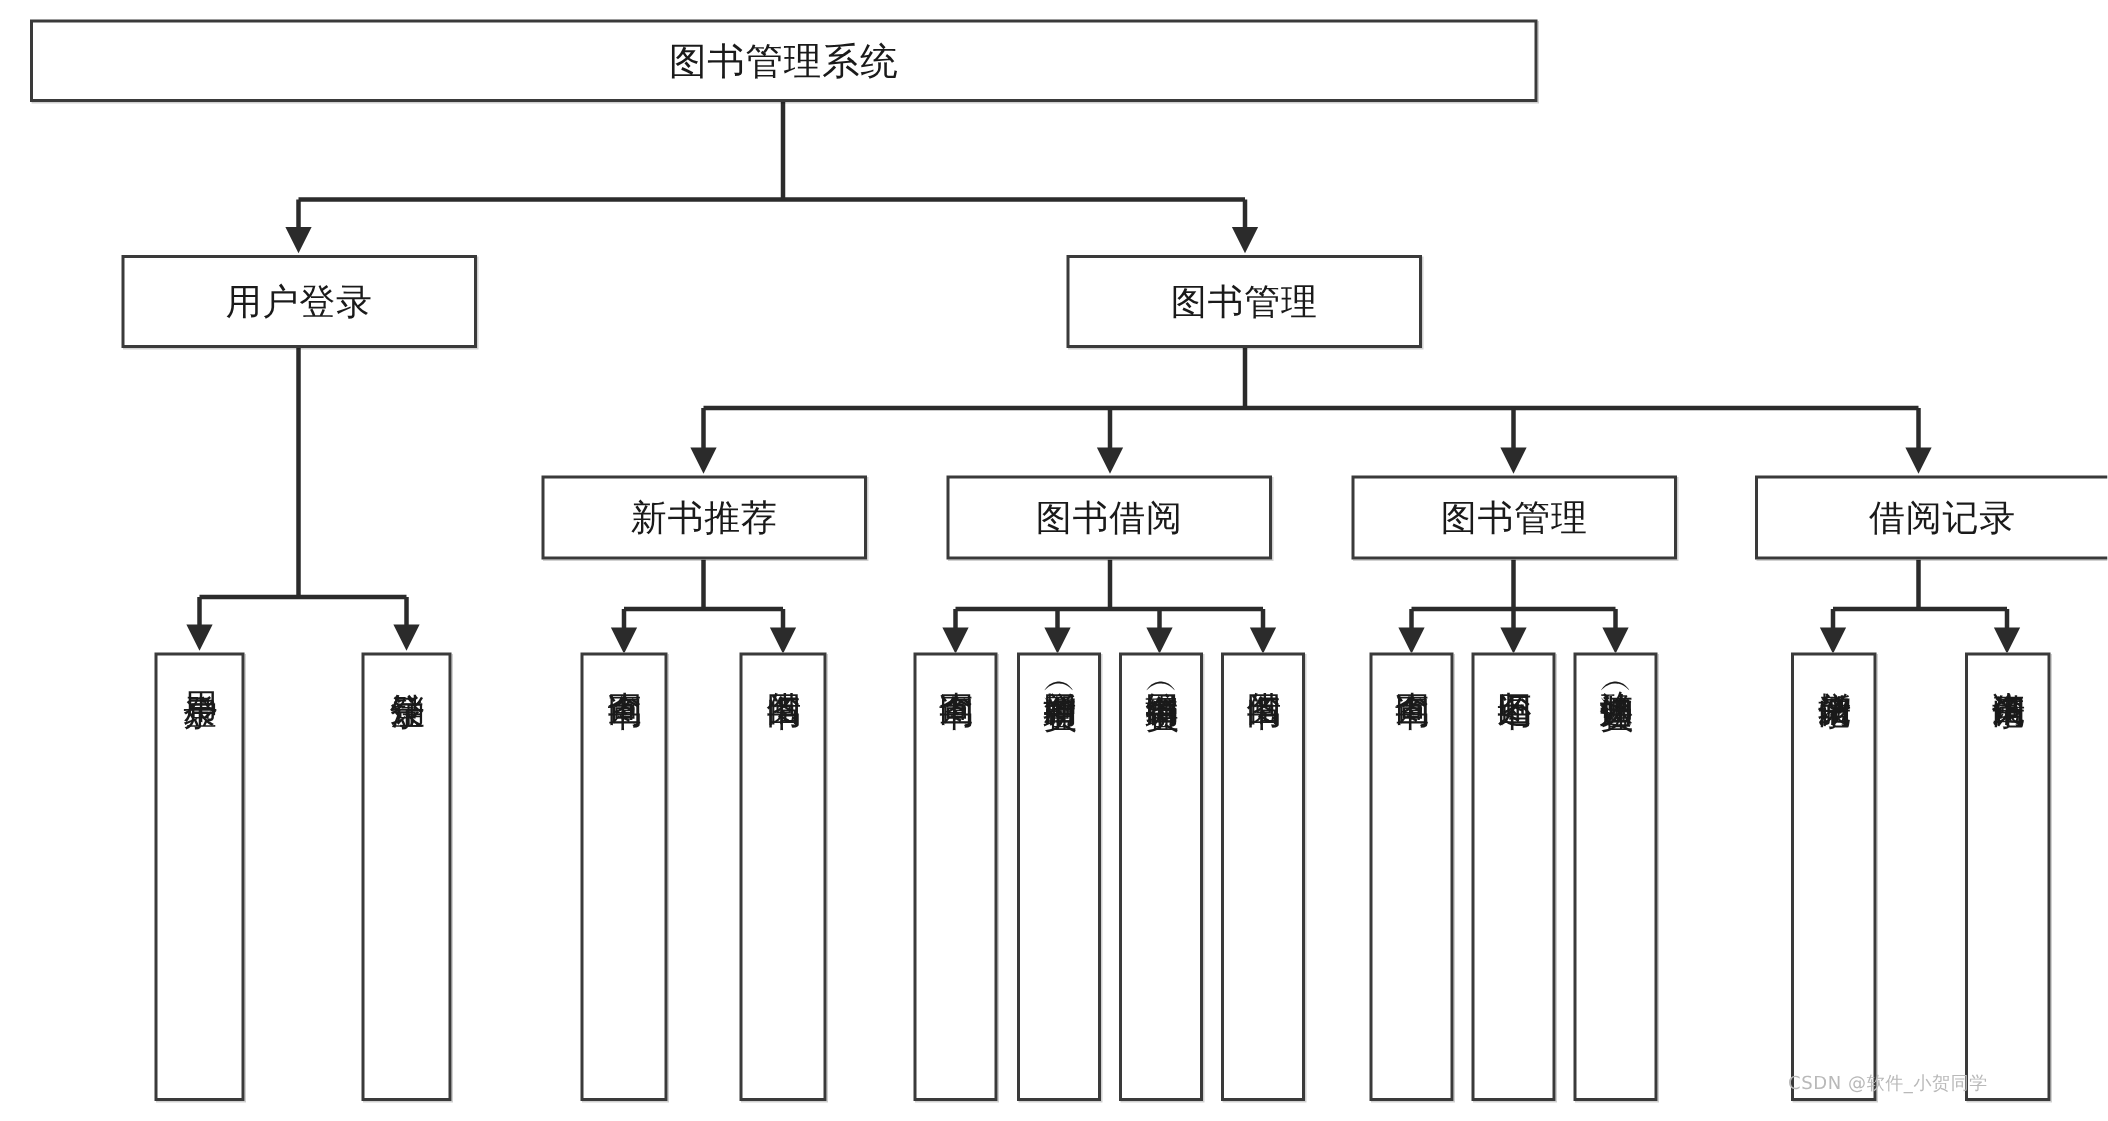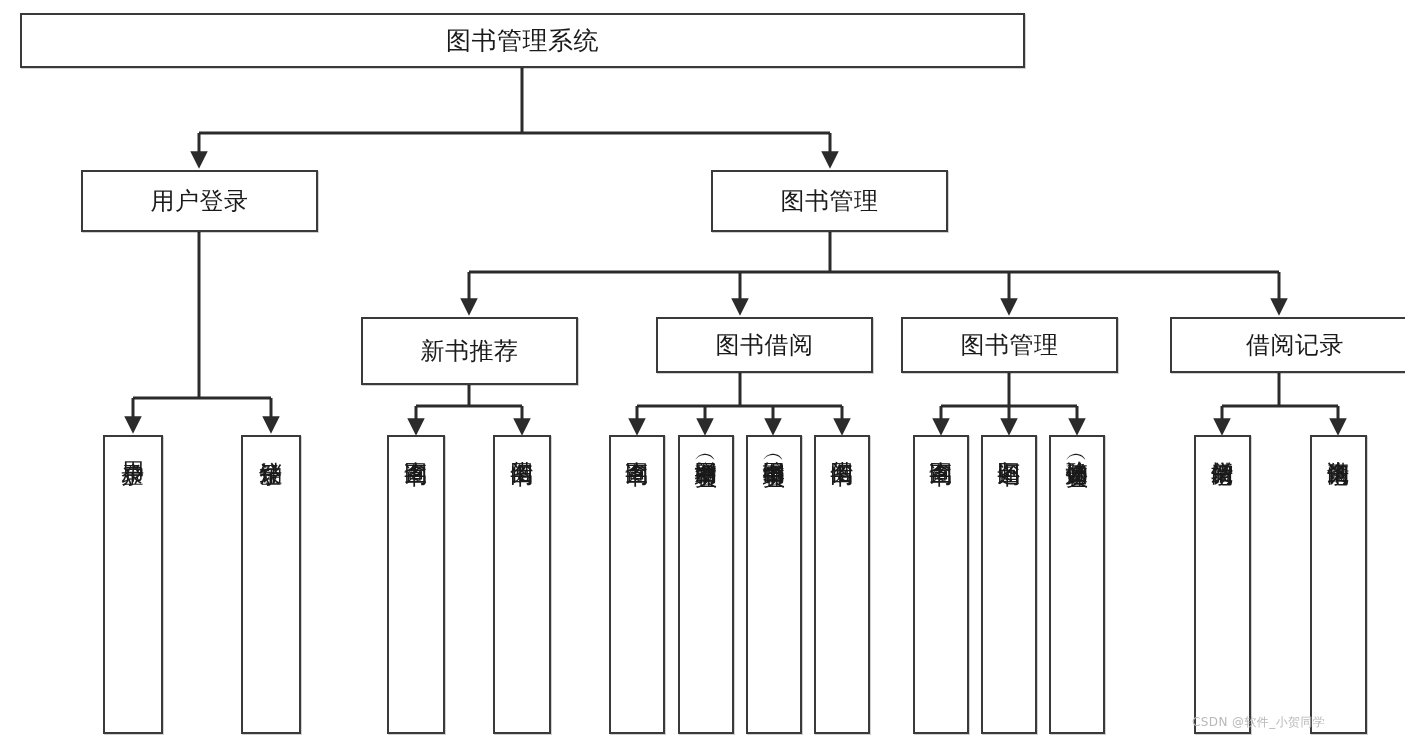--- a/index.html
+++ b/index.html
@@ -136,24 +136,24 @@
     <span class="label">图书管理系统</span>
   </div>
 
   <div class="node h" style="left:81px; top:170px; width:237px; height:62px;">
     <span class="label">用户登录</span>
   </div>
   <div class="node h" style="left:711px; top:170px; width:237px; height:62px;">
     <span class="label">图书管理</span>
   </div>
 
-  <div class="node h" style="left:361px; top:317px; width:217px; height:68px;">
+  <div class="node h" style="left:361px; top:317px; width:217px; height:56px;">
     <span class="label">新书推荐</span>
   </div>
-  <div class="node h" style="left:631px; top:317px; width:217px; height:56px;margin-left:25px;">
+  <div class="node h" style="left:631px; top:317px; width:217px; height:56px;">
     <span class="label">图书借阅</span>
   </div>
   <div class="node h" style="left:901px; top:317px; width:217px; height:56px;">
     <span class="label">图书管理</span>
   </div>
   <div class="node h" style="left:1170px; top:317px; width:250px; height:56px;">
     <span class="label">借阅记录</span>
   </div>
 
   <div class="node v" style="left:103px; top:435px; width:60px; height:299px;">

